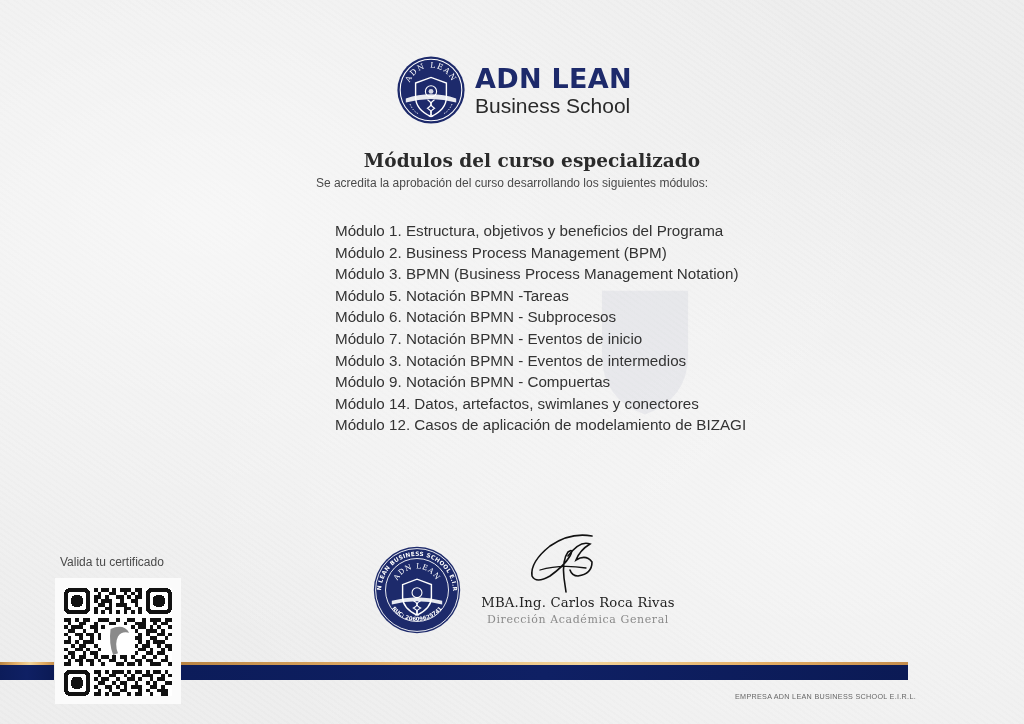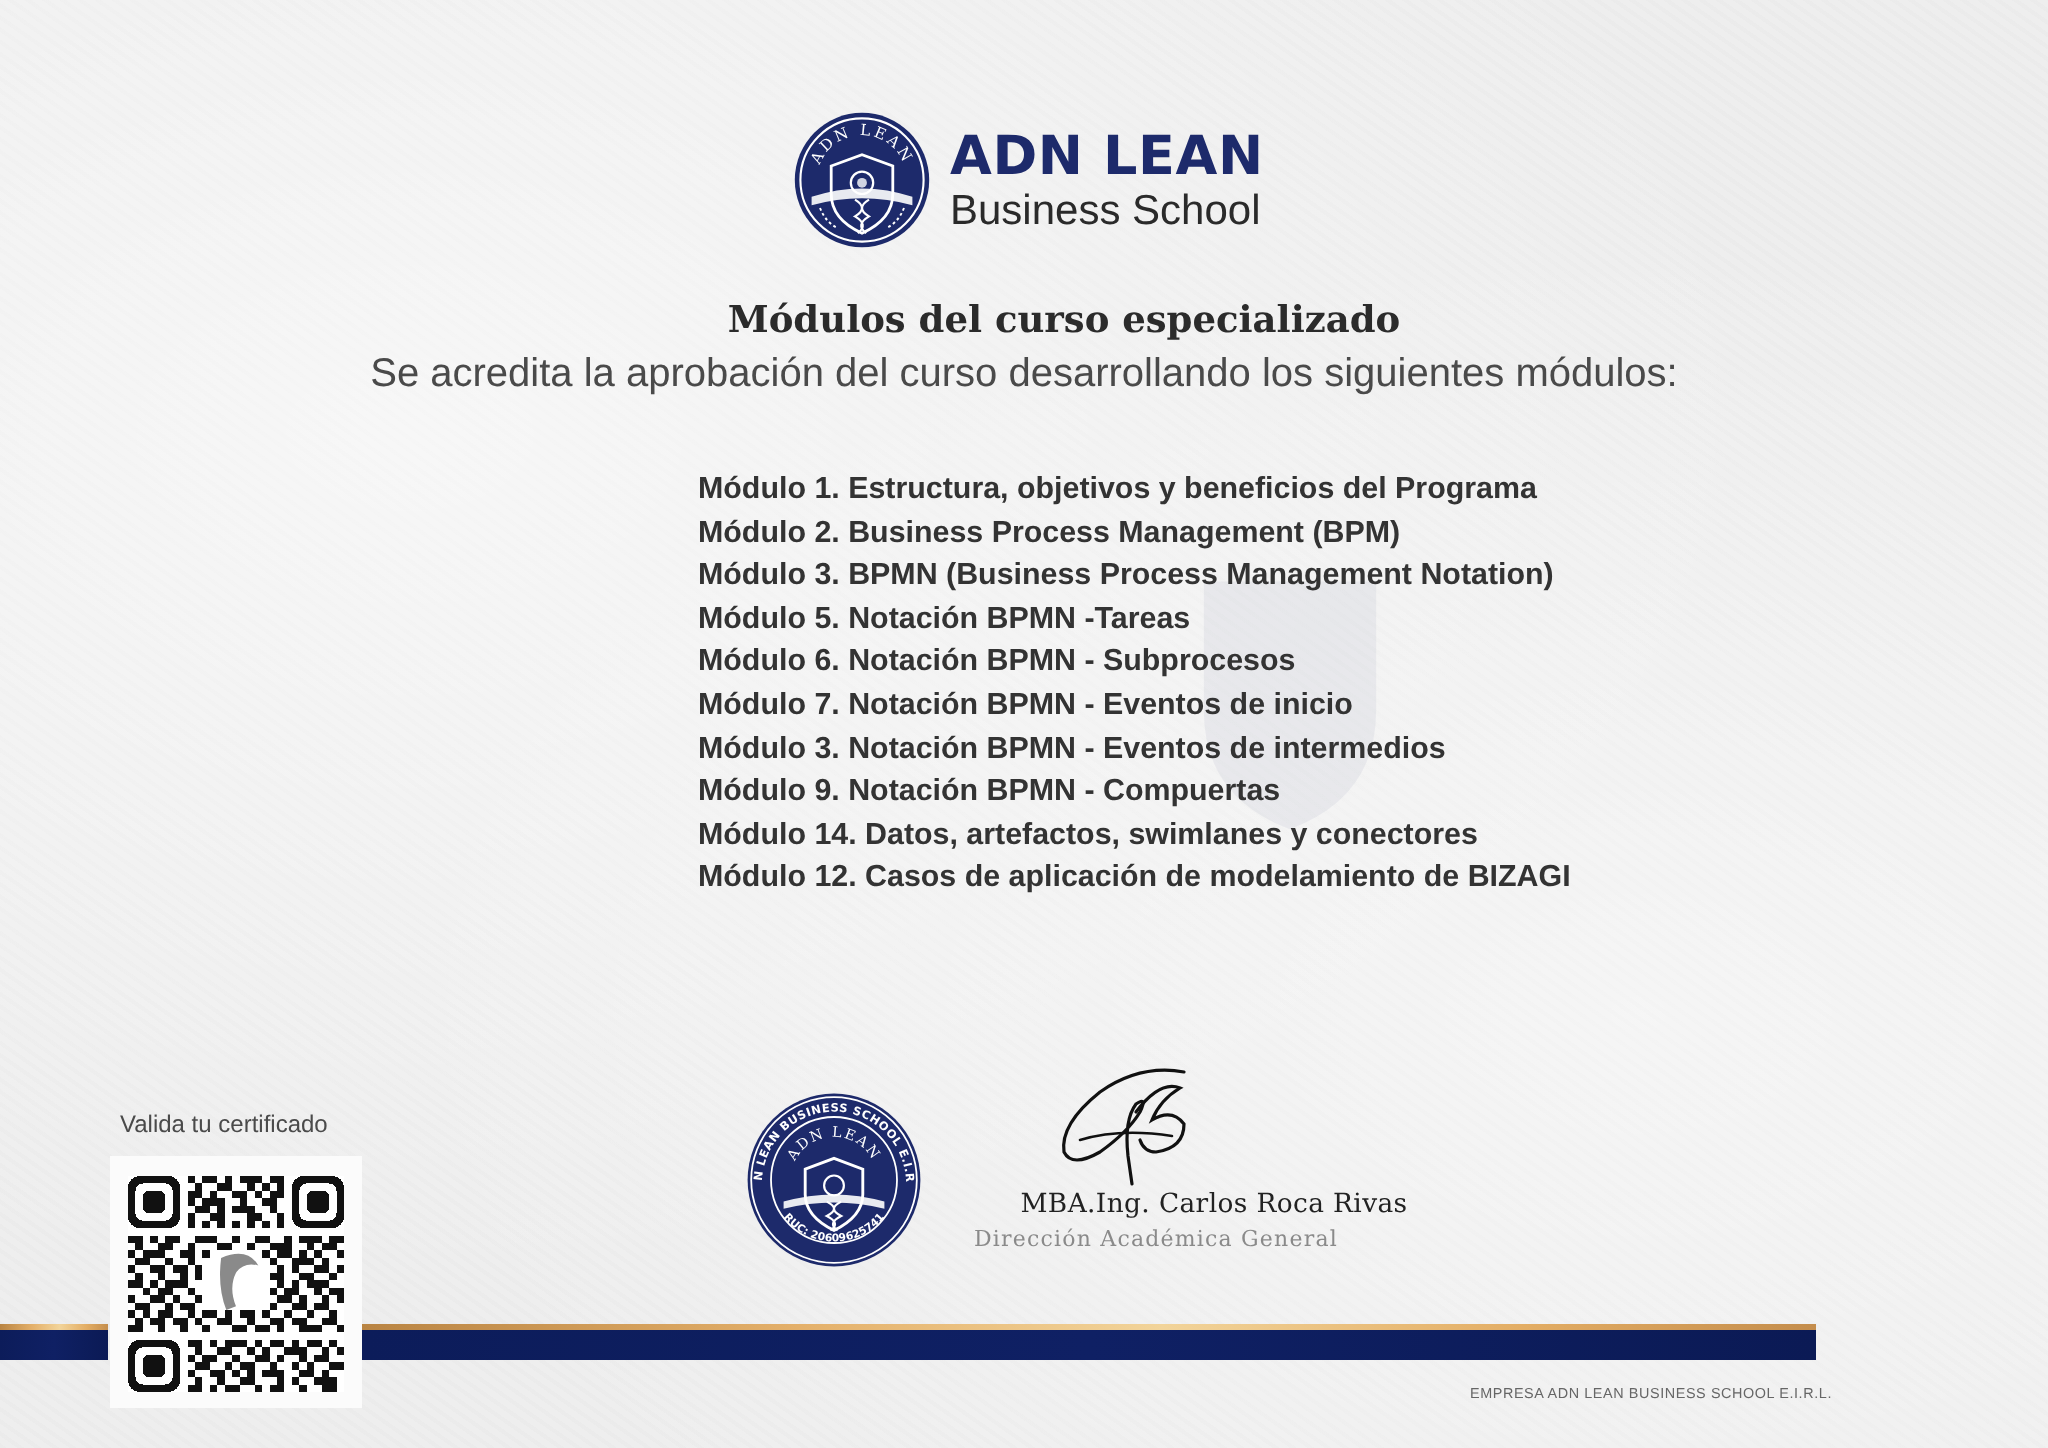--- a/index.html
+++ b/index.html
@@ -18,34 +18,34 @@
     .logo { left: 396px; top: 54px; width: 260px; height: 72px; display: flex; align-items: center; }
     .emblem { width: 70px; height: 70px; }
     .brand { margin-left: 9px; line-height: 1; }
     .brand-title { font-family: "DejaVu Sans", sans-serif; font-weight: bold; font-size: 27px; color: #1d2a6b; letter-spacing: 0.3px; }
     .brand-sub { font-family: "Liberation Sans", sans-serif; font-size: 21px; color: #2a2a2a; margin-top: 3px; }
 
     
     .title { left: 0; width: 1024px; top: 150px; text-align: center;
       font-family: "DejaVu Serif", serif; font-weight: bold; font-size: 18.5px; color: #2b2b2b; margin-left: 20px; }
     .subtitle { left: 0; width: 1024px; top: 176px; text-align: center;
-      font-size: 20px; color: #4a4a4a; }
-
-    
-    .modules { left: 331px; top: 216px; margin: 18px; padding: 0; list-style: none; font-weight: bold; }
+      font-size: 12px; color: #4a4a4a; }
+
+    
+    .modules { left: 331px; top: 216px; margin: 4px; padding: 0; list-style: none; }
     .modules li { font-size: 15.2px; color: #333; line-height: 21.6px; white-space: nowrap; }
 
     
     .watermark { left: 590px; top: 280px; width: 110px; height: 140px; opacity: 0.05; }
 
     
     .seal { left: 372px; top: 545px; width: 90px; height: 90px; }
     .signature { left: 520px; top: 530px; width: 90px; height: 70px; }
     .signer-name { left: 478px; top: 595px; width: 200px; text-align: center;
-      font-family: "DejaVu Serif", serif; font-size: 13.2px; color: #222; letter-spacing: 0.2px; margin-left: 29px; }
+      font-family: "DejaVu Serif", serif; font-size: 13.2px; color: #222; letter-spacing: 0.2px; }
     .signer-role { left: 478px; top: 613px; width: 200px; text-align: center;
       font-family: "DejaVu Serif", serif; font-size: 11px; color: #8a8a8a; letter-spacing: 0.6px; }
 
     
     .validate { left: 60px; top: 555px; font-size: 12px; color: #4a4a4a; }
     .qr-card { left: 55px; top: 578px; width: 126px; height: 126px; background: #fbfbfb; }
     .qr { position: absolute; left: 9px; top: 10px; width: 108px; height: 108px; }
 
     
     .bar-gold { height: 3px; background: linear-gradient(90deg, #b98443 0%, #e4b06a 30%, #f2d49a 55%, #e3ad64 80%, #c48d4c 100%); }

